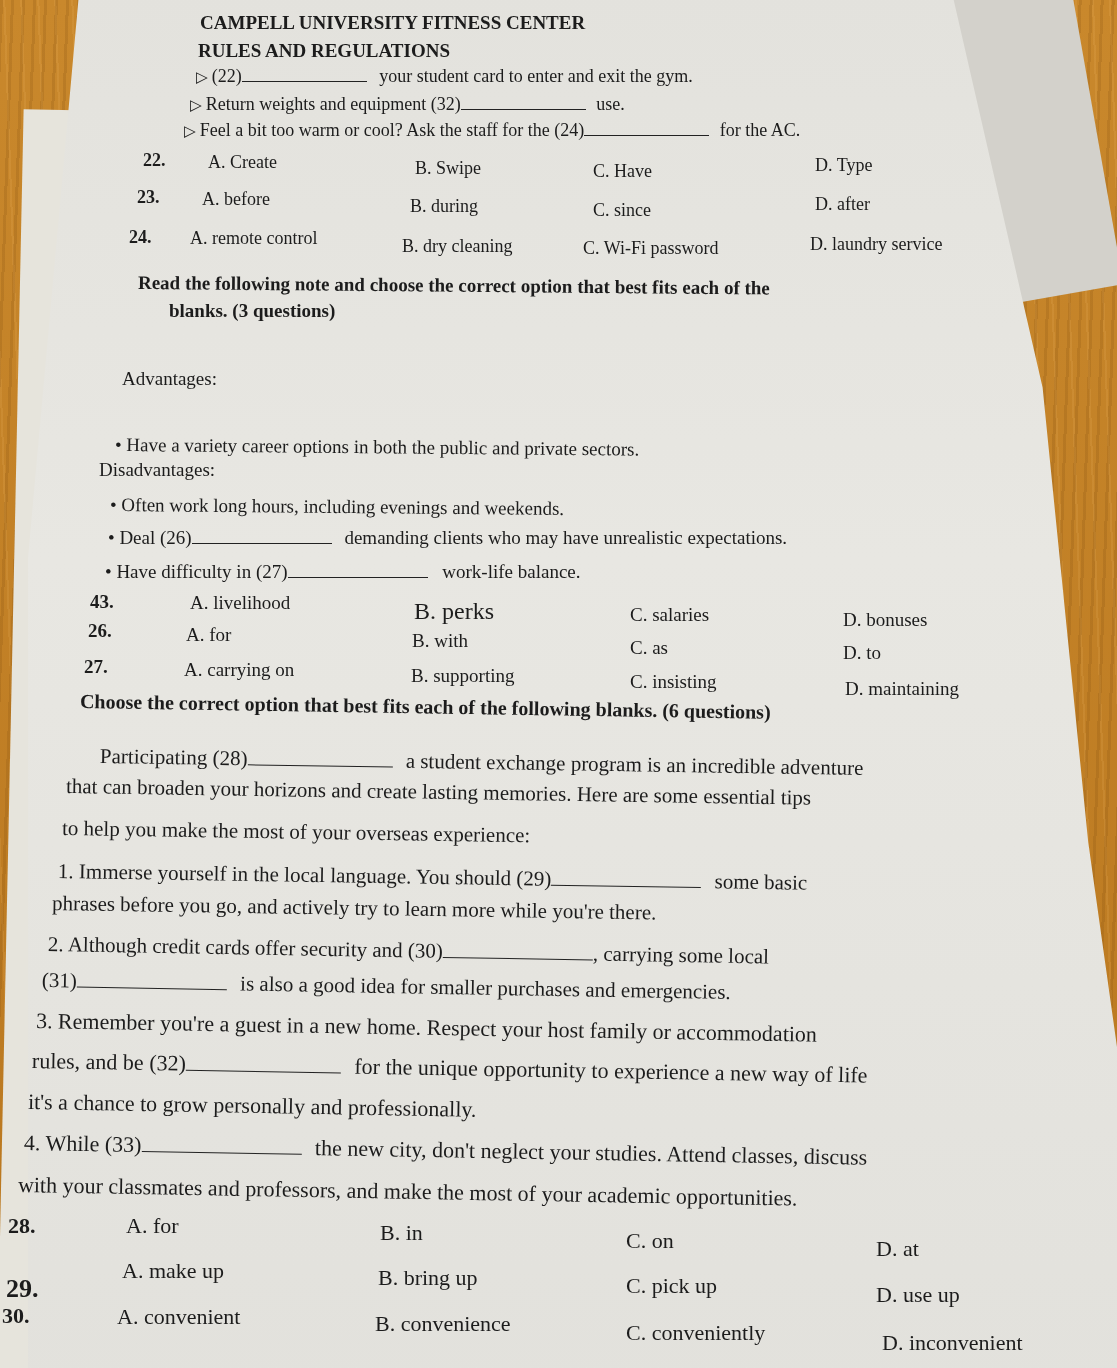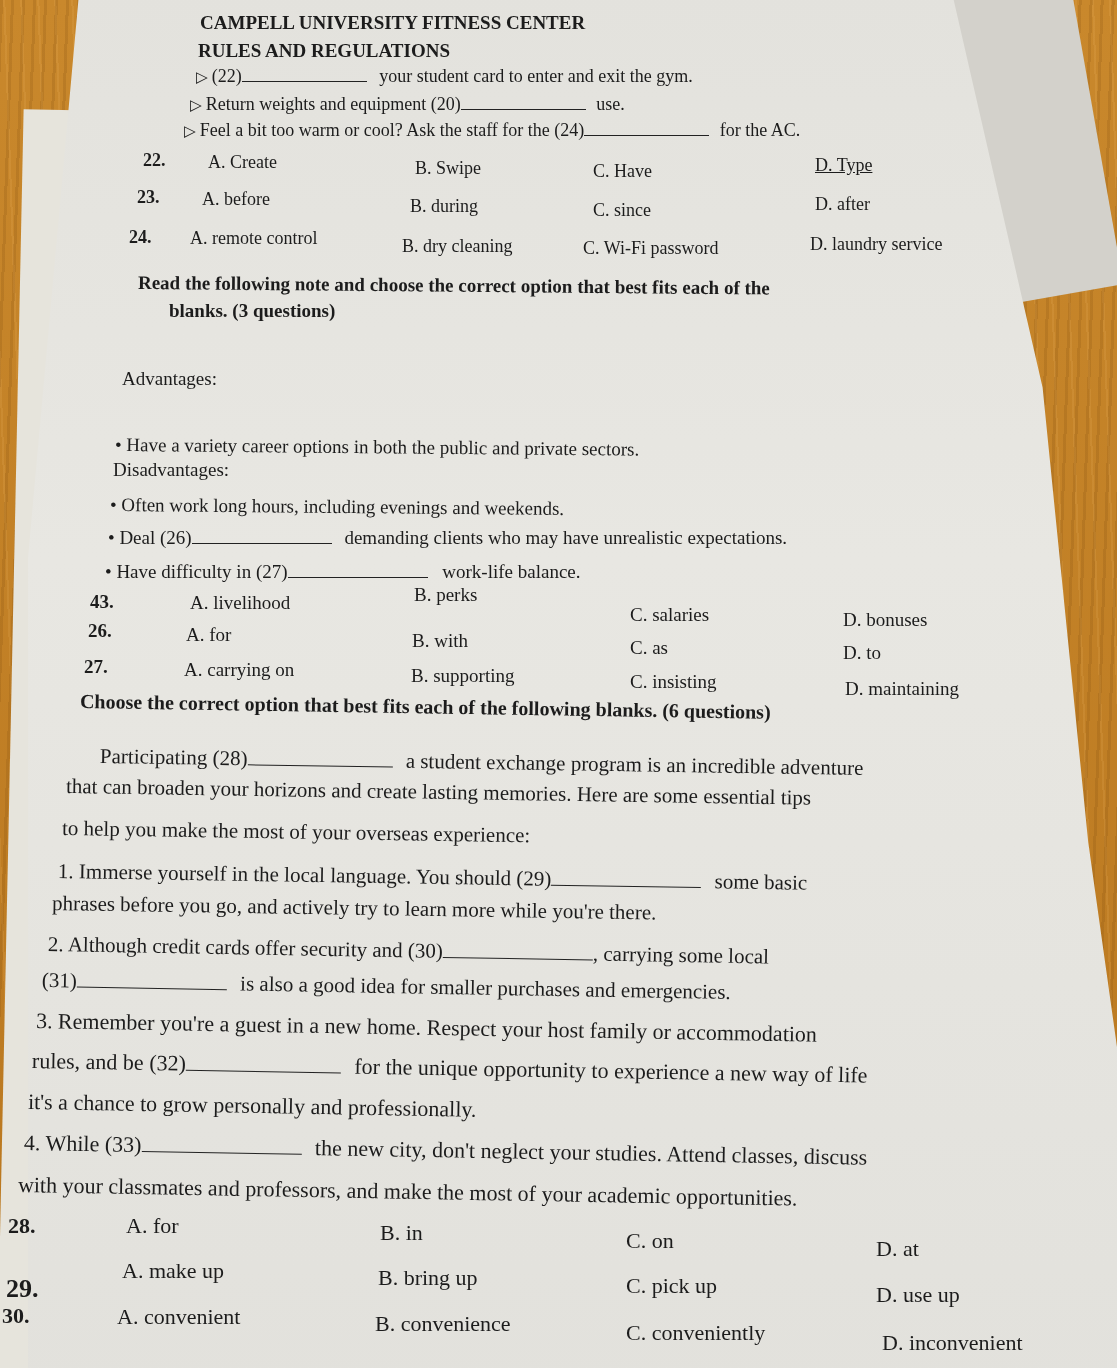--- a/index.html
+++ b/index.html
@@ -47,69 +47,69 @@
 <div class="content">
 
   <div class="line b" style="left:200px;top:12px;font-size:19px;">CAMPELL UNIVERSITY FITNESS CENTER</div>
   <div class="line b" style="left:198px;top:40px;font-size:19px;">RULES AND REGULATIONS</div>
 
   <div class="line" style="left:196px;top:63px;font-size:18px;">
     <span class="tri">▷</span><span>(22)</span><span class="blank" style="width:125px;"></span>
     <span style="margin-left:8px;">your student card to enter and exit the gym.</span>
   </div>
   <div class="line" style="left:190px;top:91px;font-size:18px;">
-    <span class="tri">▷</span><span>Return weights and equipment (20)</span><span class="blank" style="width:125px;"></span>
+    <span class="tri">▷</span><span>Return weights and equipment (32)</span><span class="blank" style="width:125px;"></span>
     <span style="margin-left:6px;">use.</span>
   </div>
   <div class="line" style="left:184px;top:117px;font-size:18px;">
     <span class="tri">▷</span><span>Feel a bit too warm or cool? Ask the staff for the (24)</span><span class="blank" style="width:125px;"></span>
     <span style="margin-left:6px;">for the AC.</span>
   </div>
 
   <div>
     <span class="opt b" style="left:143px;top:150px;font-size:18px;">22.</span>
     <span class="opt" style="left:208px;top:152px;font-size:18px;">A. Create</span>
     <span class="opt" style="left:415px;top:158px;font-size:18px;">B. Swipe</span>
     <span class="opt" style="left:593px;top:161px;font-size:18px;">C. Have</span>
-    <span class="opt" style="left:815px;top:155px;font-size:18px;text-decoration:underline;">D. Type</span>
+    <span class="opt" style="left:815px;top:155px;font-size:18px;">D. Type</span>
   </div>
   <div>
     <span class="opt b" style="left:137px;top:187px;font-size:18px;">23.</span>
     <span class="opt" style="left:202px;top:189px;font-size:18px;">A. before</span>
     <span class="opt" style="left:410px;top:196px;font-size:18px;">B. during</span>
     <span class="opt" style="left:593px;top:200px;font-size:18px;">C. since</span>
     <span class="opt" style="left:815px;top:194px;font-size:18px;">D. after</span>
   </div>
   <div>
     <span class="opt b" style="left:129px;top:227px;font-size:18px;">24.</span>
     <span class="opt" style="left:190px;top:228px;font-size:18px;">A. remote control</span>
     <span class="opt" style="left:402px;top:236px;font-size:18px;">B. dry cleaning</span>
     <span class="opt" style="left:583px;top:238px;font-size:18px;">C. Wi-Fi password</span>
     <span class="opt" style="left:810px;top:234px;font-size:18px;">D. laundry service</span>
   </div>
 
   <div class="line b" style="left:138px;top:272px;font-size:19px;transform:rotate(0.5deg);transform-origin:left;">Read the following note and choose the correct option that best fits each of the</div>
   <div class="line b" style="left:133px;top:300px;font-size:19px;margin-left:36px;">blanks. (3 questions)</div>
   <div class="line" style="left:122px;top:368px;font-size:19px;">Advantages:</div>
   <div class="line" style="left:115px;top:434px;font-size:19px;transform:rotate(0.5deg);transform-origin:left;">• Have a variety career options in both the public and private sectors.</div>
-  <div class="line" style="left:113px;top:459px;font-size:19px;">Disadvantages:</div>
+  <div class="line" style="left:99px;top:459px;font-size:19px;">Disadvantages:</div>
   <div class="line" style="left:110px;top:494px;font-size:19px;transform:rotate(0.5deg);transform-origin:left;">• Often work long hours, including evenings and weekends.</div>
   <div class="line" style="left:108px;top:524px;font-size:19px;">
     <span>• Deal (26)</span><span class="blank" style="width:140px;"></span>
     <span style="margin-left:8px;">demanding clients who may have unrealistic expectations.</span>
   </div>
   <div class="line" style="left:105px;top:558px;font-size:19px;">
     <span>• Have difficulty in (27)</span><span class="blank" style="width:140px;"></span>
     <span style="margin-left:10px;">work-life balance.</span>
   </div>
 
   <div>
     <span class="opt b" style="left:90px;top:591px;font-size:19px;">43.</span>
     <span class="opt" style="left:190px;top:592px;font-size:19px;">A. livelihood</span>
-    <span class="opt" style="left:414px;top:584px;font-size:19px;text-align:right;">B. perks</span>
+    <span class="opt" style="left:414px;top:598px;font-size:24px;text-align:right;">B. perks</span>
     <span class="opt" style="left:630px;top:604px;font-size:19px;">C. salaries</span>
     <span class="opt" style="left:843px;top:609px;font-size:19px;">D. bonuses</span>
   </div>
   <div>
     <span class="opt b" style="left:88px;top:620px;font-size:19px;">26.</span>
     <span class="opt" style="left:186px;top:624px;font-size:19px;">A. for</span>
     <span class="opt" style="left:412px;top:630px;font-size:19px;">B. with</span>
     <span class="opt" style="left:630px;top:637px;font-size:19px;">C. as</span>
     <span class="opt" style="left:843px;top:642px;font-size:19px;">D. to</span>
   </div>

